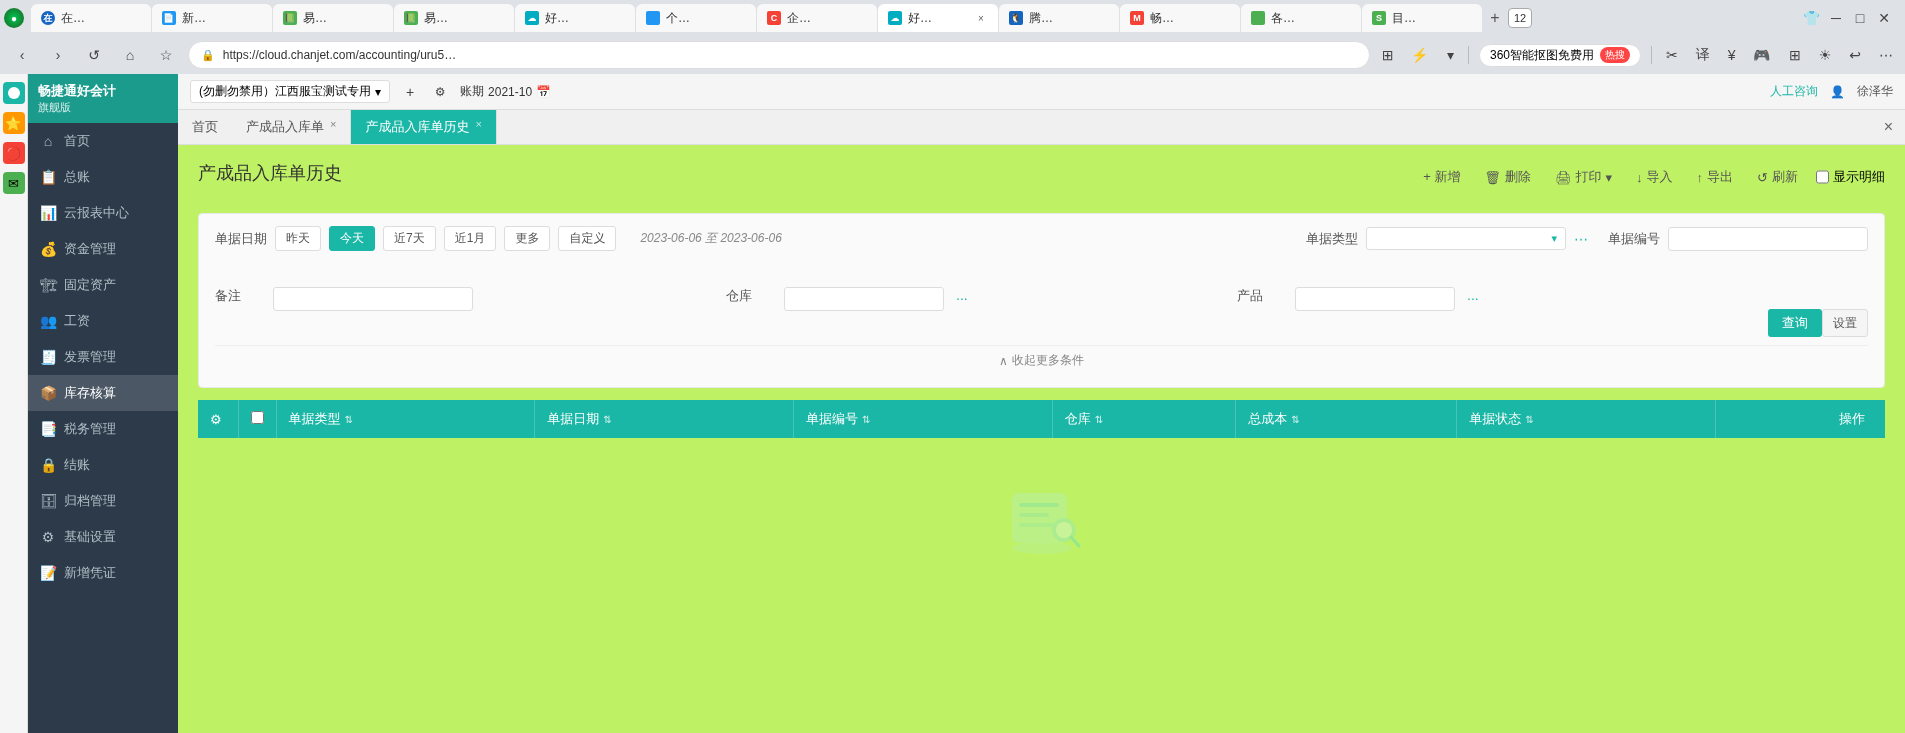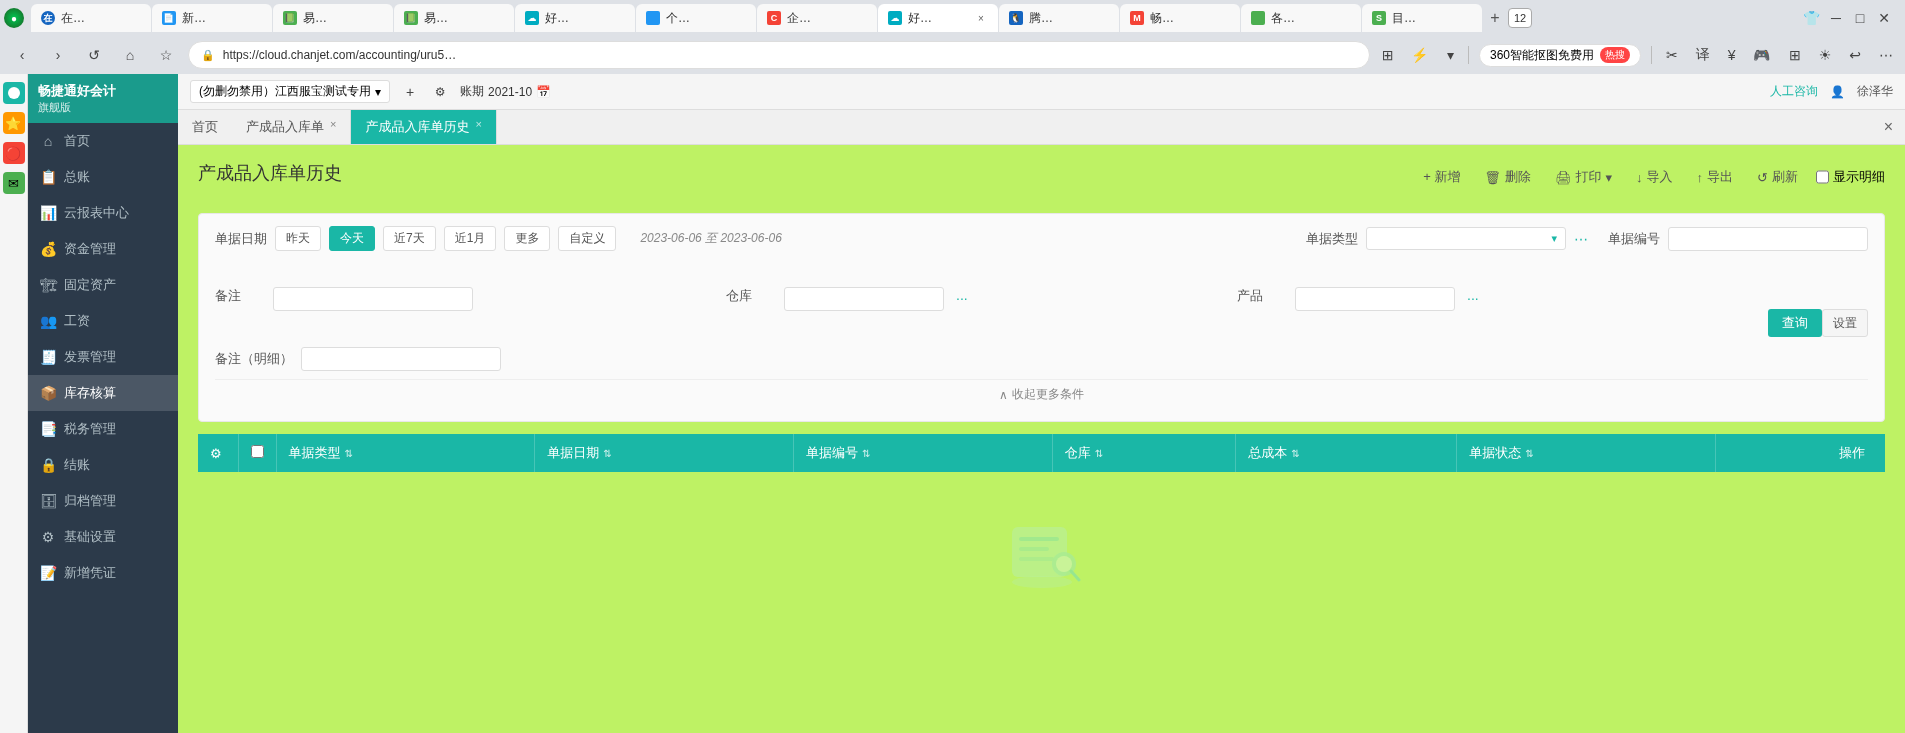--- a/index.html
+++ b/index.html
@@ -396,24 +396,20 @@
               <span class="filter-label">产品</span>
               <input class="filter-input" type="text" style="width: 160px;">
               <span class="dots-btn">...</span>
             </div>
             <div class="filter-actions">
               <button class="query-btn">查询</button>
               <button class="settings-btn">设置</button>
             </div>
           </div>
 
-          <div style="display:flex;align-items:center;gap:8px;margin-top:10px;">
-            <span class="filter-label">备注（明细）</span>
-            <input class="filter-input" type="text" style="">
-          </div>
 
           <div class="collapse-btn">
             <span>∧</span>
             <span>收起更多条件</span>
           </div>
         </div>
 
         <table class="data-table">
           <thead class="table-header">
             <tr>

